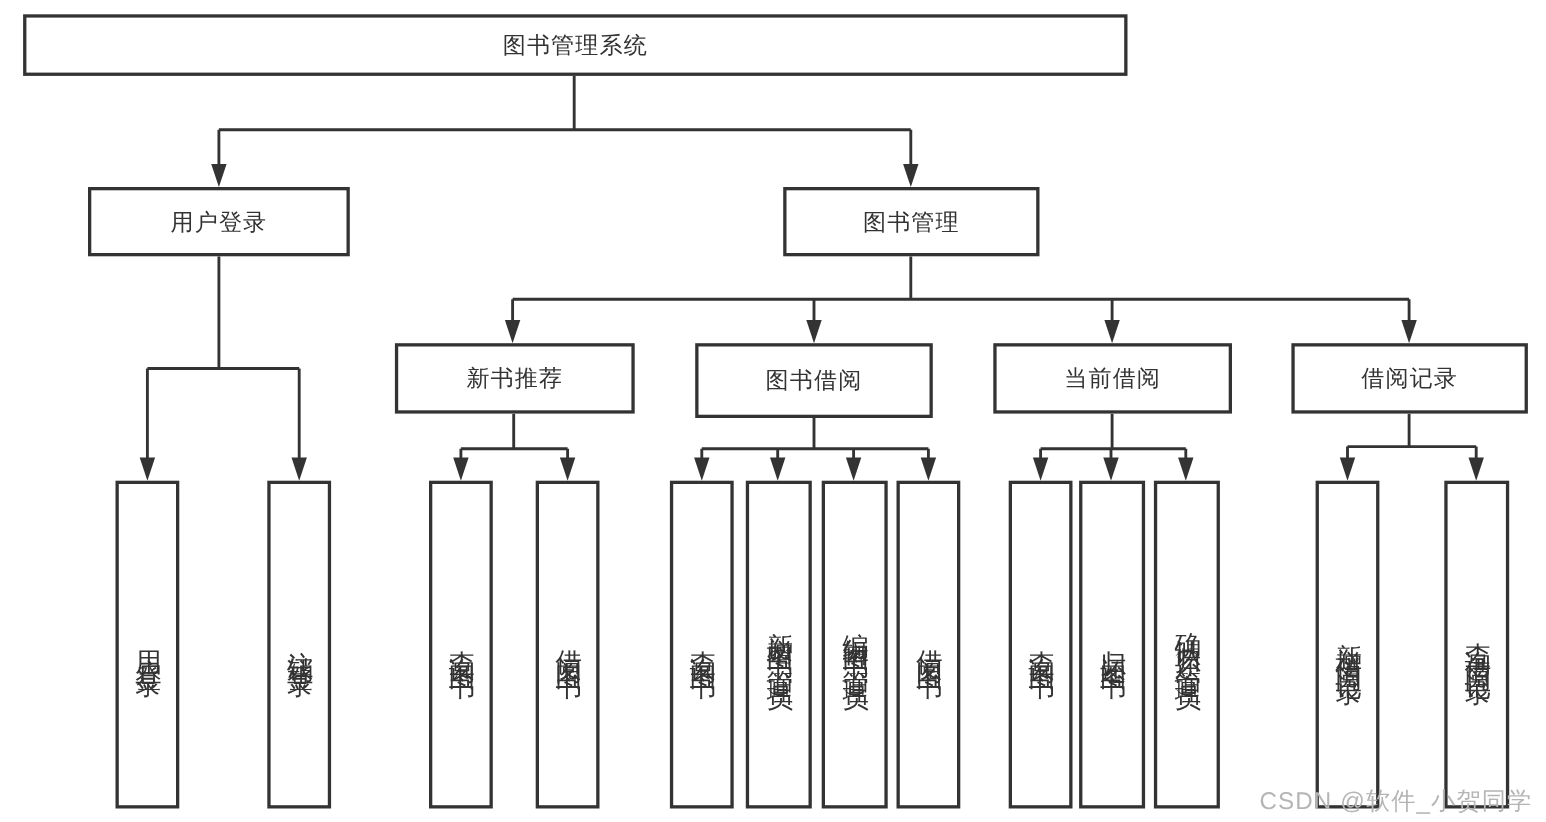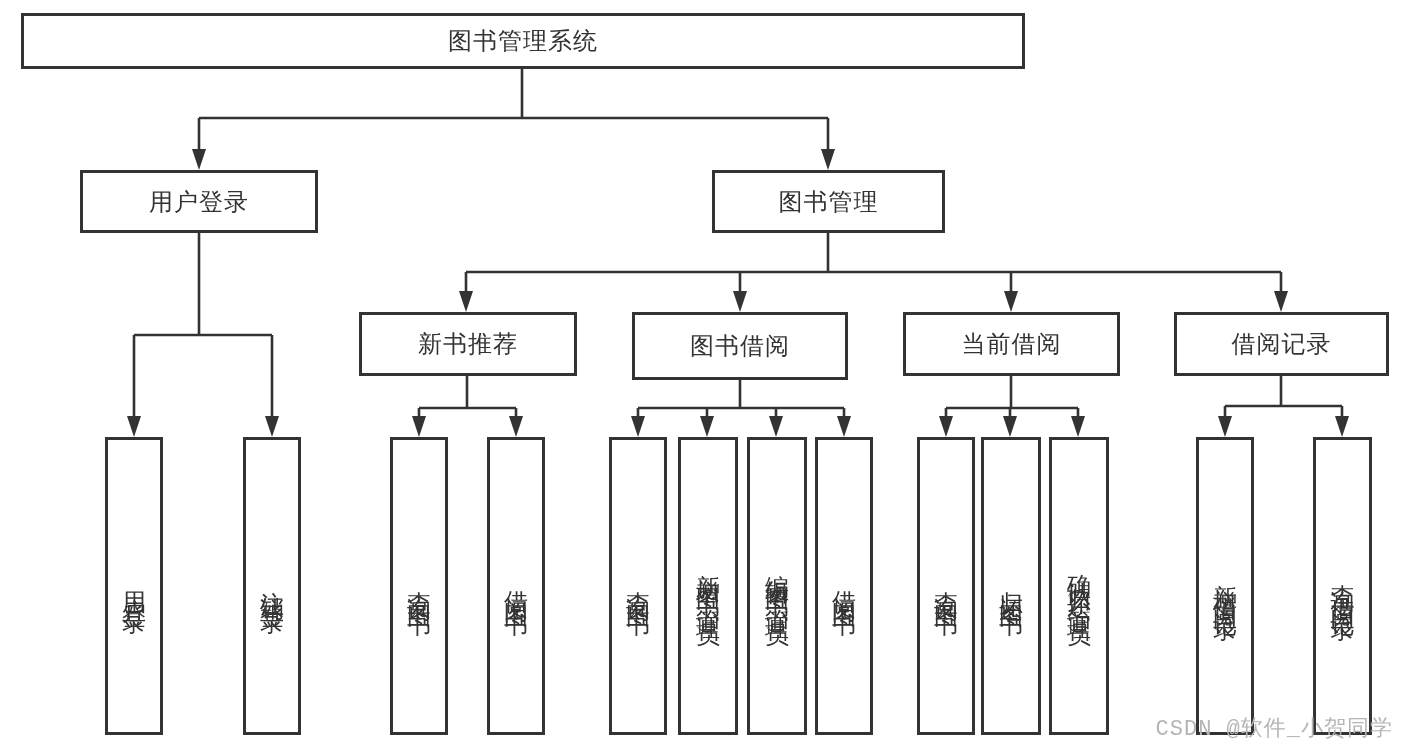--- a/index.html
+++ b/index.html
@@ -17,41 +17,41 @@
     pointer-events:none;
   }
   .node{
     position:absolute;
     box-sizing:border-box;
     background:#ffffff;
     border:3px solid var(--line,#333333);
     display:flex;align-items:center;justify-content:center;
   }
   .node .hlabel{
-    font-size:24px;
+    font-size:21px;
     letter-spacing:1px;
     white-space:nowrap;
   }
   .node .vlabel{
     writing-mode:vertical-rl;
     text-orientation:mixed;
     font-size:24px;
     letter-spacing:7px;
     line-height:1;
     white-space:nowrap;
   }
   .watermark{
     position:absolute;
     top:713px;right:12px;
     font-size:22px;
     letter-spacing:1px;
     color:var(--watermark,#b5b5b5);
     z-index:5;
     white-space:nowrap;
-    font-family:Liberation Mono, monospace;
+    font-family:Liberation Sans, sans-serif;
   }
 </style>
 </head>
 <body>
 
 <div class="stage">
 
   <svg class="connectors" width="1405" height="747" viewBox="0 0 1405 747">
 
     <g>

